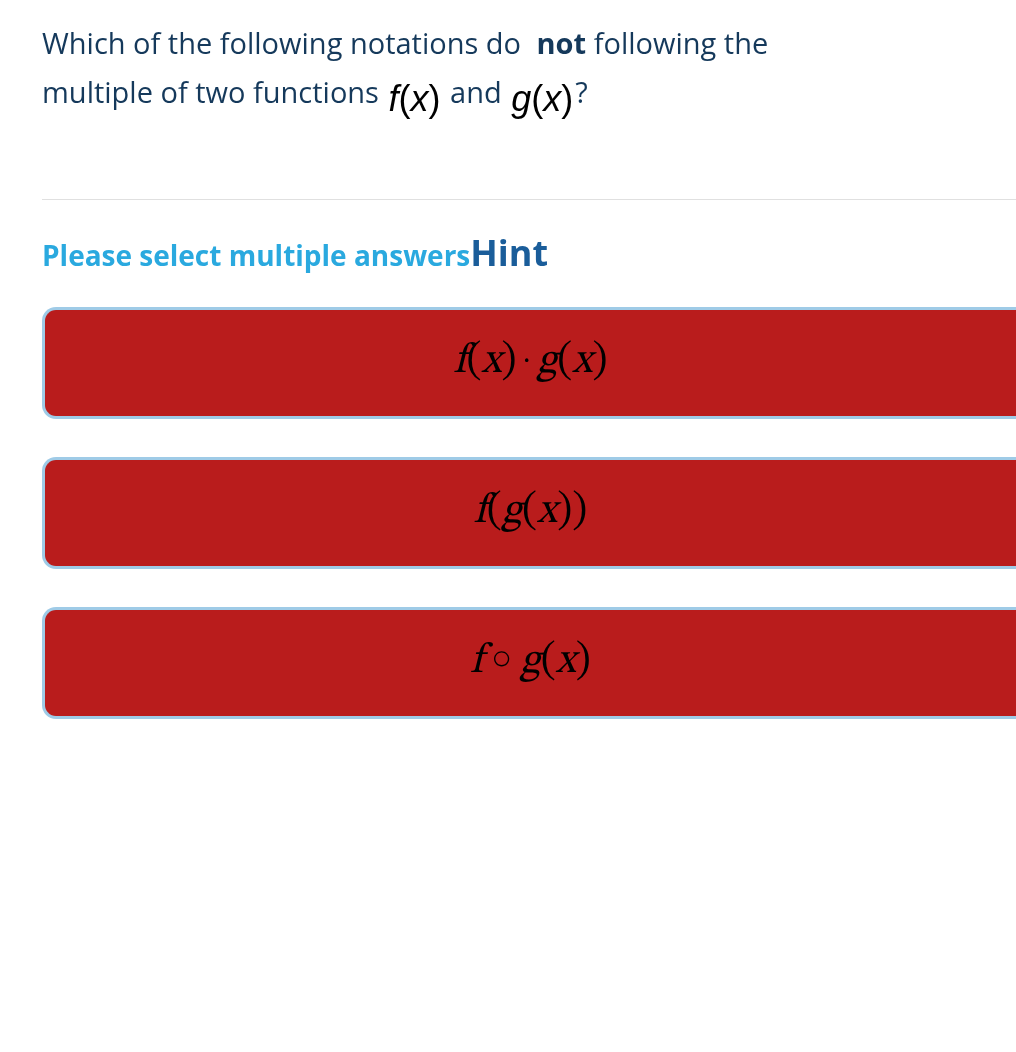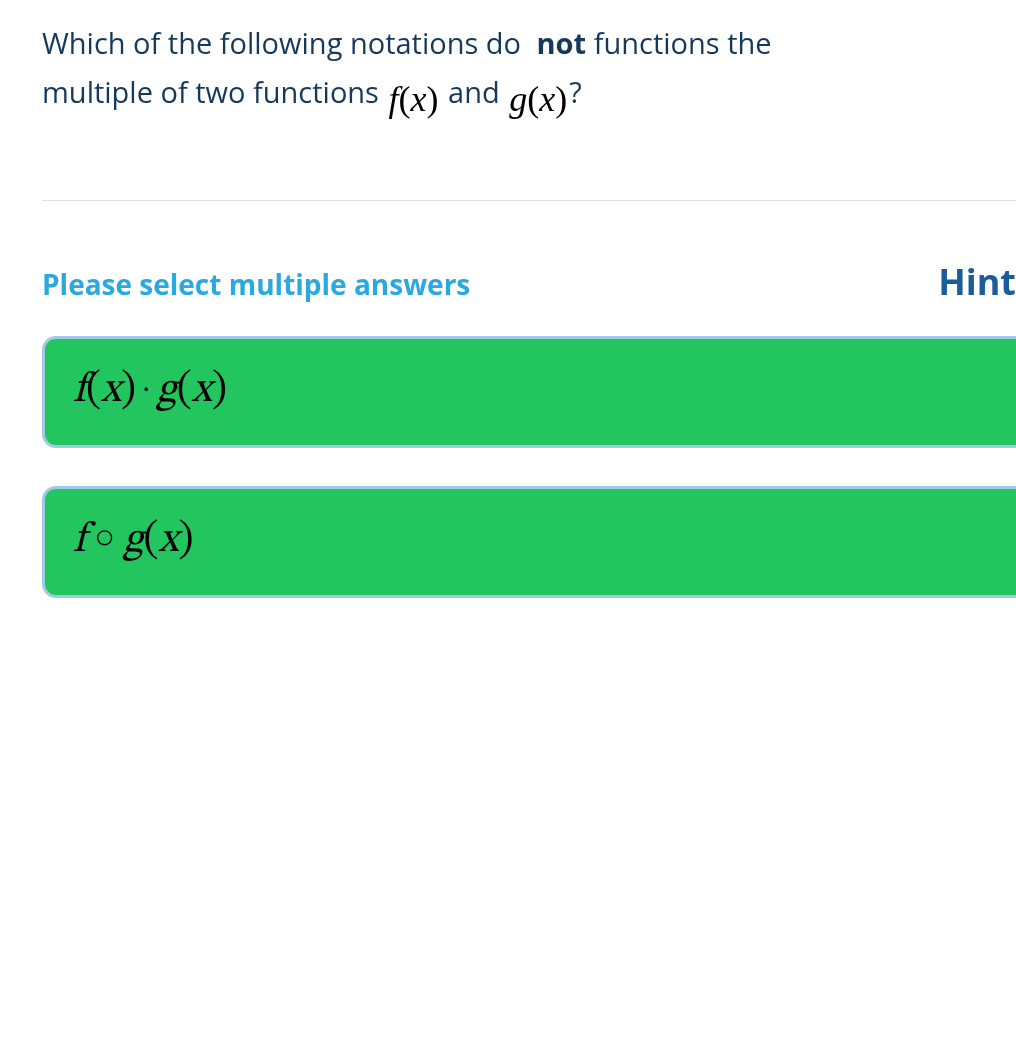--- a/index.html
+++ b/index.html
@@ -21,38 +21,37 @@
     font-size: 29px;
     color: #15395b;
     line-height: 1.7;
     font-weight: 400;
   }
   .question-text .bold {
     font-weight: 700;
     margin-left: 8px;
   }
   .math-inline {
-    font-family: Liberation Serif, serif;
+    font-family: Liberation Sans, sans-serif;
     font-style: italic;
     font-size: 36px;
     vertical-align: -8px;
     color: #000;
     padding: 0 2px;
   }
   .divider {
     border: none;
     border-top: 1px solid #e0e0e0;
     margin-top: 70px;
   }
   .instructions-row {
     display: flex;
-    justify-content: space-between;
     align-items: baseline;
-    margin-top: 56px;
-    padding-right: 0;
+    margin-top: 28px;
+    padding-right: 8px;
   }
   .instructions {
     font-size: 28px;
     font-weight: 700;
     color: #2aa9df;
   }
   .hint {
     font-size: 36px;
     font-weight: 700;
     color: #1a5d9a;
@@ -62,25 +61,26 @@
     margin-top: 30px;
   }
   .choice {
     border: 3px solid #9fcbe7;
     border-radius: 14px;
     border-right: none;
     border-top-right-radius: 0;
     border-bottom-right-radius: 0;
     padding: 24px 28px 28px 28px;
     margin-bottom: 38px;
-    background: #22c55e;
+    background: #b91c1c;
     cursor: pointer;
     min-height: 112px;
     display: flex;
     align-items: center;
+    justify-content: center;
   }
   .choice-math {
     font-family: "Cambria Math", "STIX Two Math", "Latin Modern Math", Georgia, serif;
     font-style: italic;
     font-size: 42px;
     color: #000;
     line-height: 1;
   }
   .choice-math .paren {
     font-style: normal;
@@ -97,37 +97,40 @@
     font-size: 20px;
     vertical-align: 8px;
   }
 </style>
 </head>
 <body>
 
 <div class="container">
 
   <div class="question-text">
-    <span>Which of the following notations do </span><span class="bold">not</span><span> functions the</span><br>
+    <span>Which of the following notations do </span><span class="bold">not</span><span> following the</span><br>
     <span>multiple of two functions </span><span class="math-inline">f<span class="paren" style="font-style:normal">(</span>x<span class="paren" style="font-style:normal">)</span></span><span> and </span><span class="math-inline">g<span class="paren" style="font-style:normal">(</span>x<span class="paren" style="font-style:normal">)</span></span><span>?</span>
   </div>
 
   <hr class="divider">
 
   <div class="instructions-row">
     <div class="instructions">Please select multiple answers</div>
     <div class="hint">Hint</div>
   </div>
 
   <div class="choices">
 
     <div class="choice">
       <div class="choice-math">f<span class="paren">(</span>x<span class="paren">)</span><span class="op">·</span>g<span class="paren">(</span>x<span class="paren">)</span></div>
     </div>
 
+    <div class="choice">
+      <div class="choice-math">f<span class="paren">(</span>g<span class="paren">(</span>x<span class="paren">))</span></div>
+    </div>
 
     <div class="choice">
       <div class="choice-math">f<span class="circ">○</span>g<span class="paren">(</span>x<span class="paren">)</span></div>
     </div>
 
 
   </div>
 
 </div>
 

